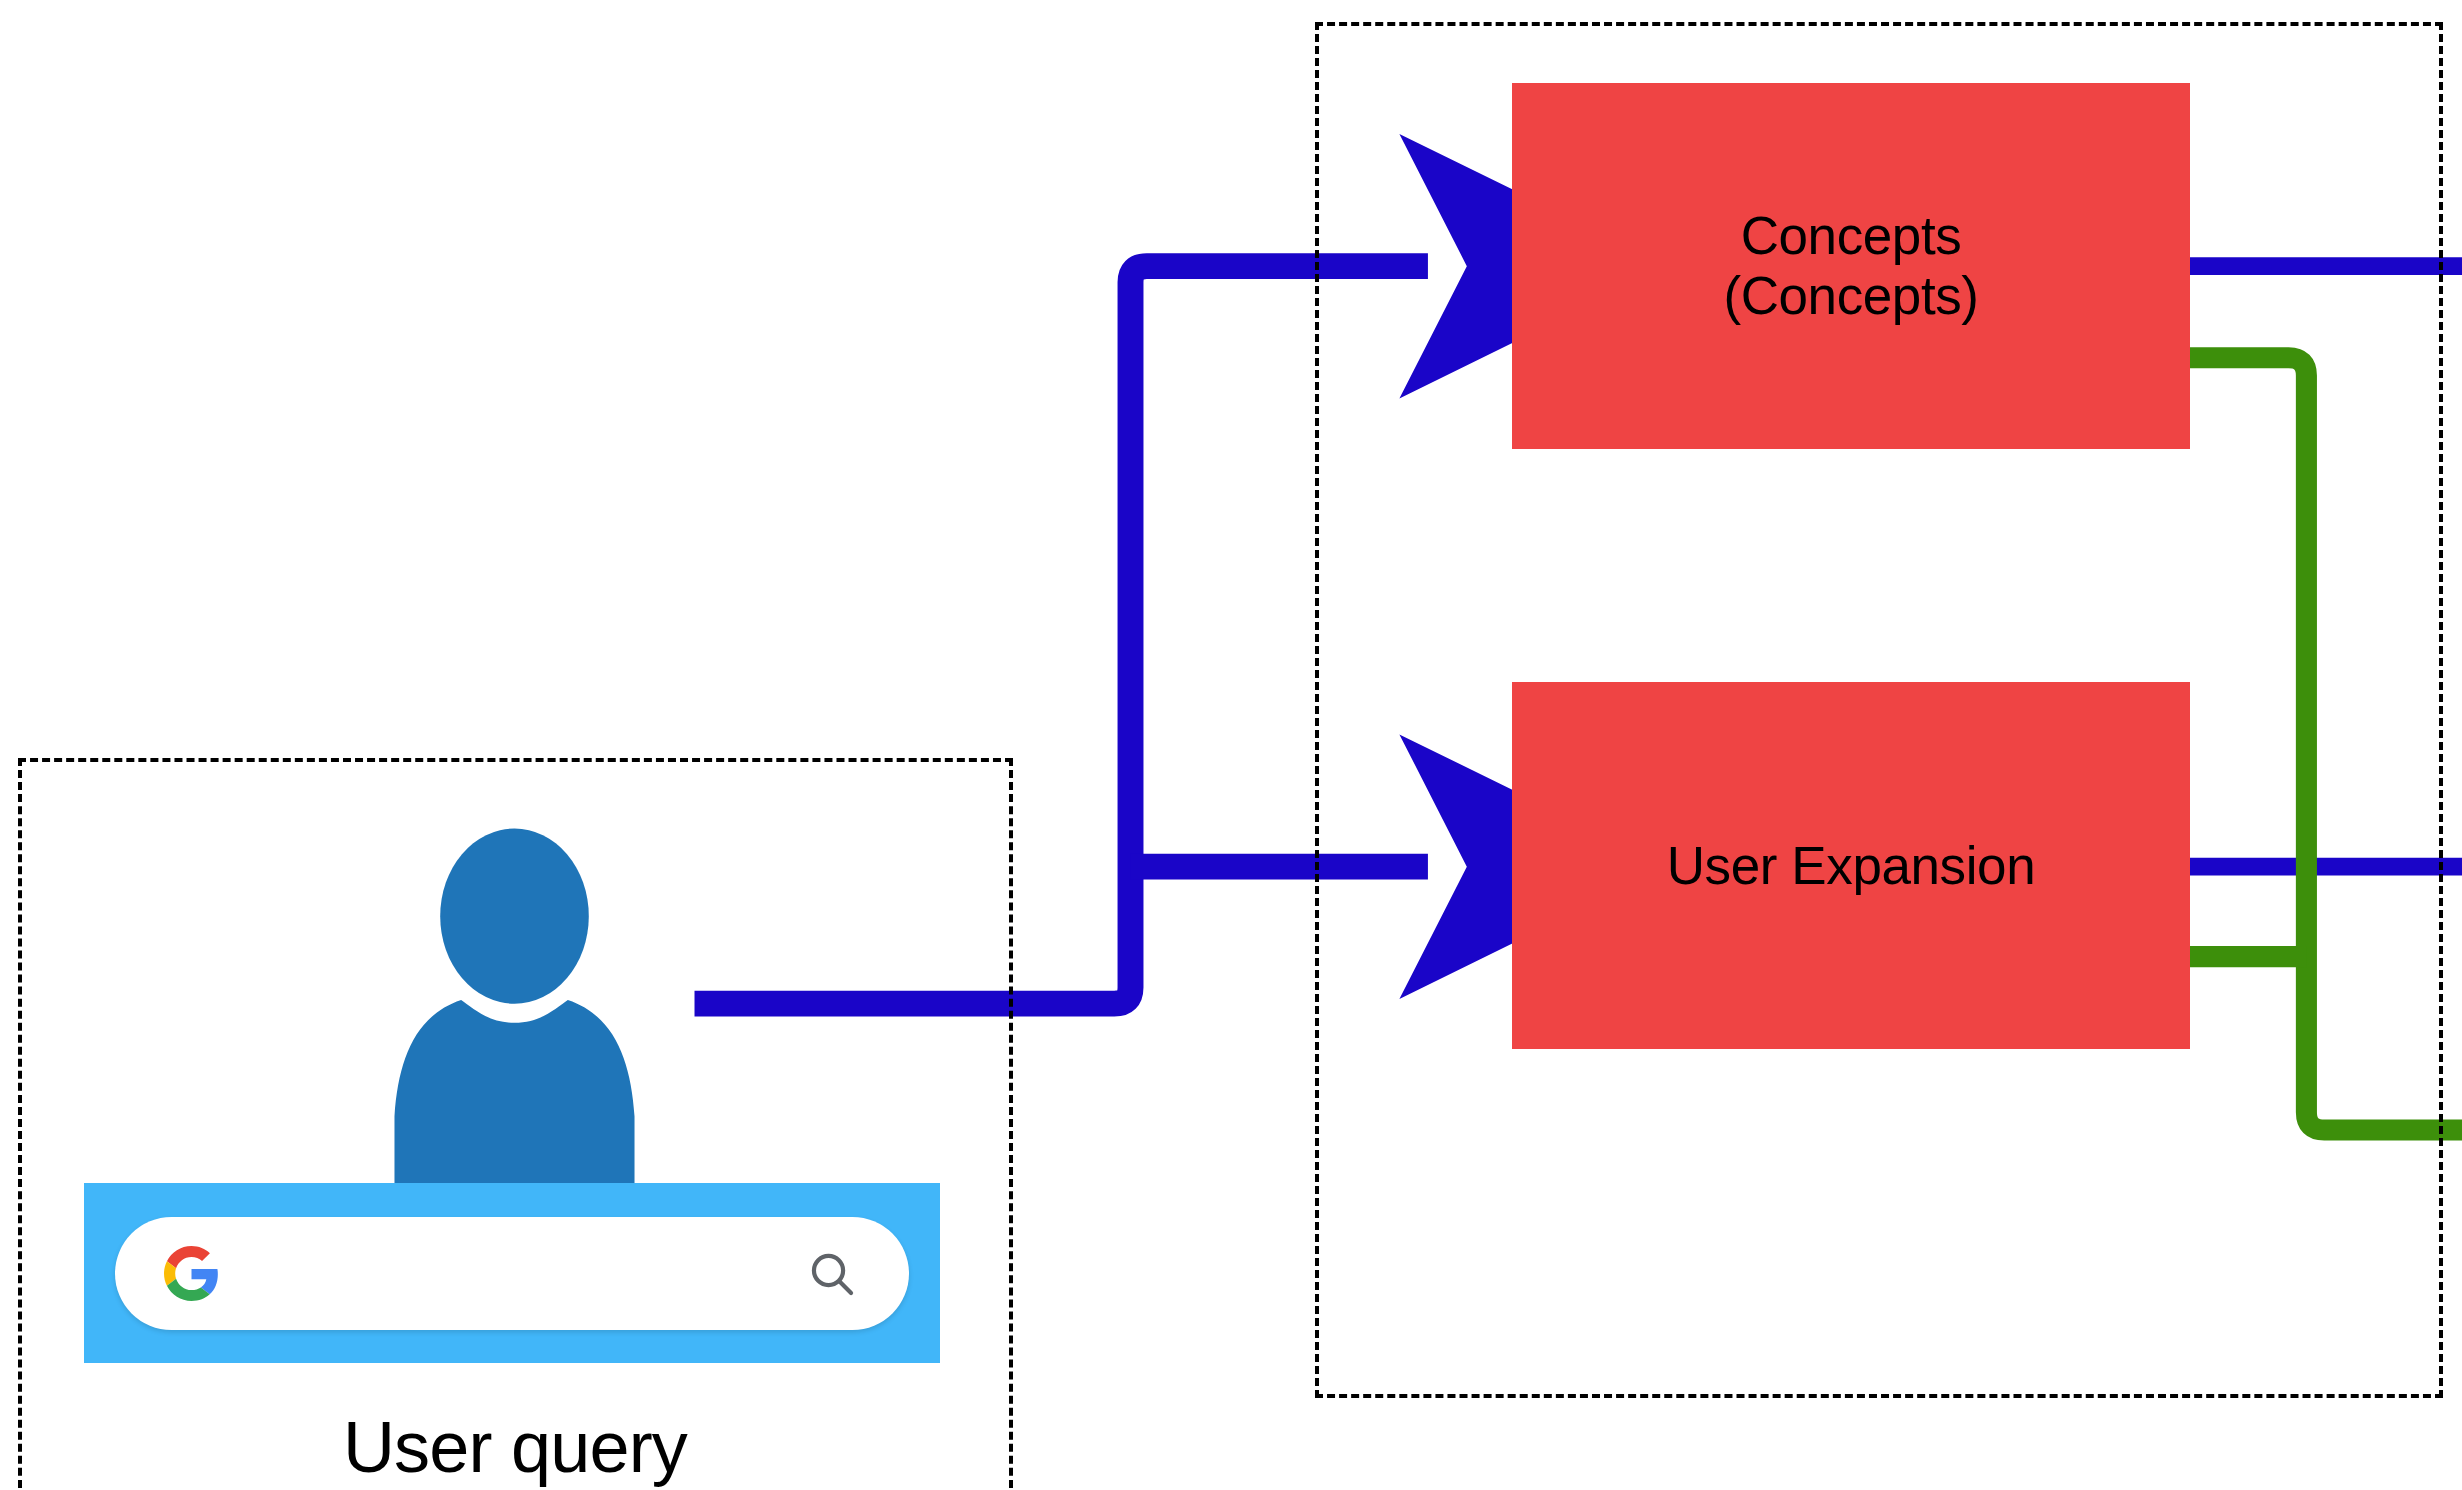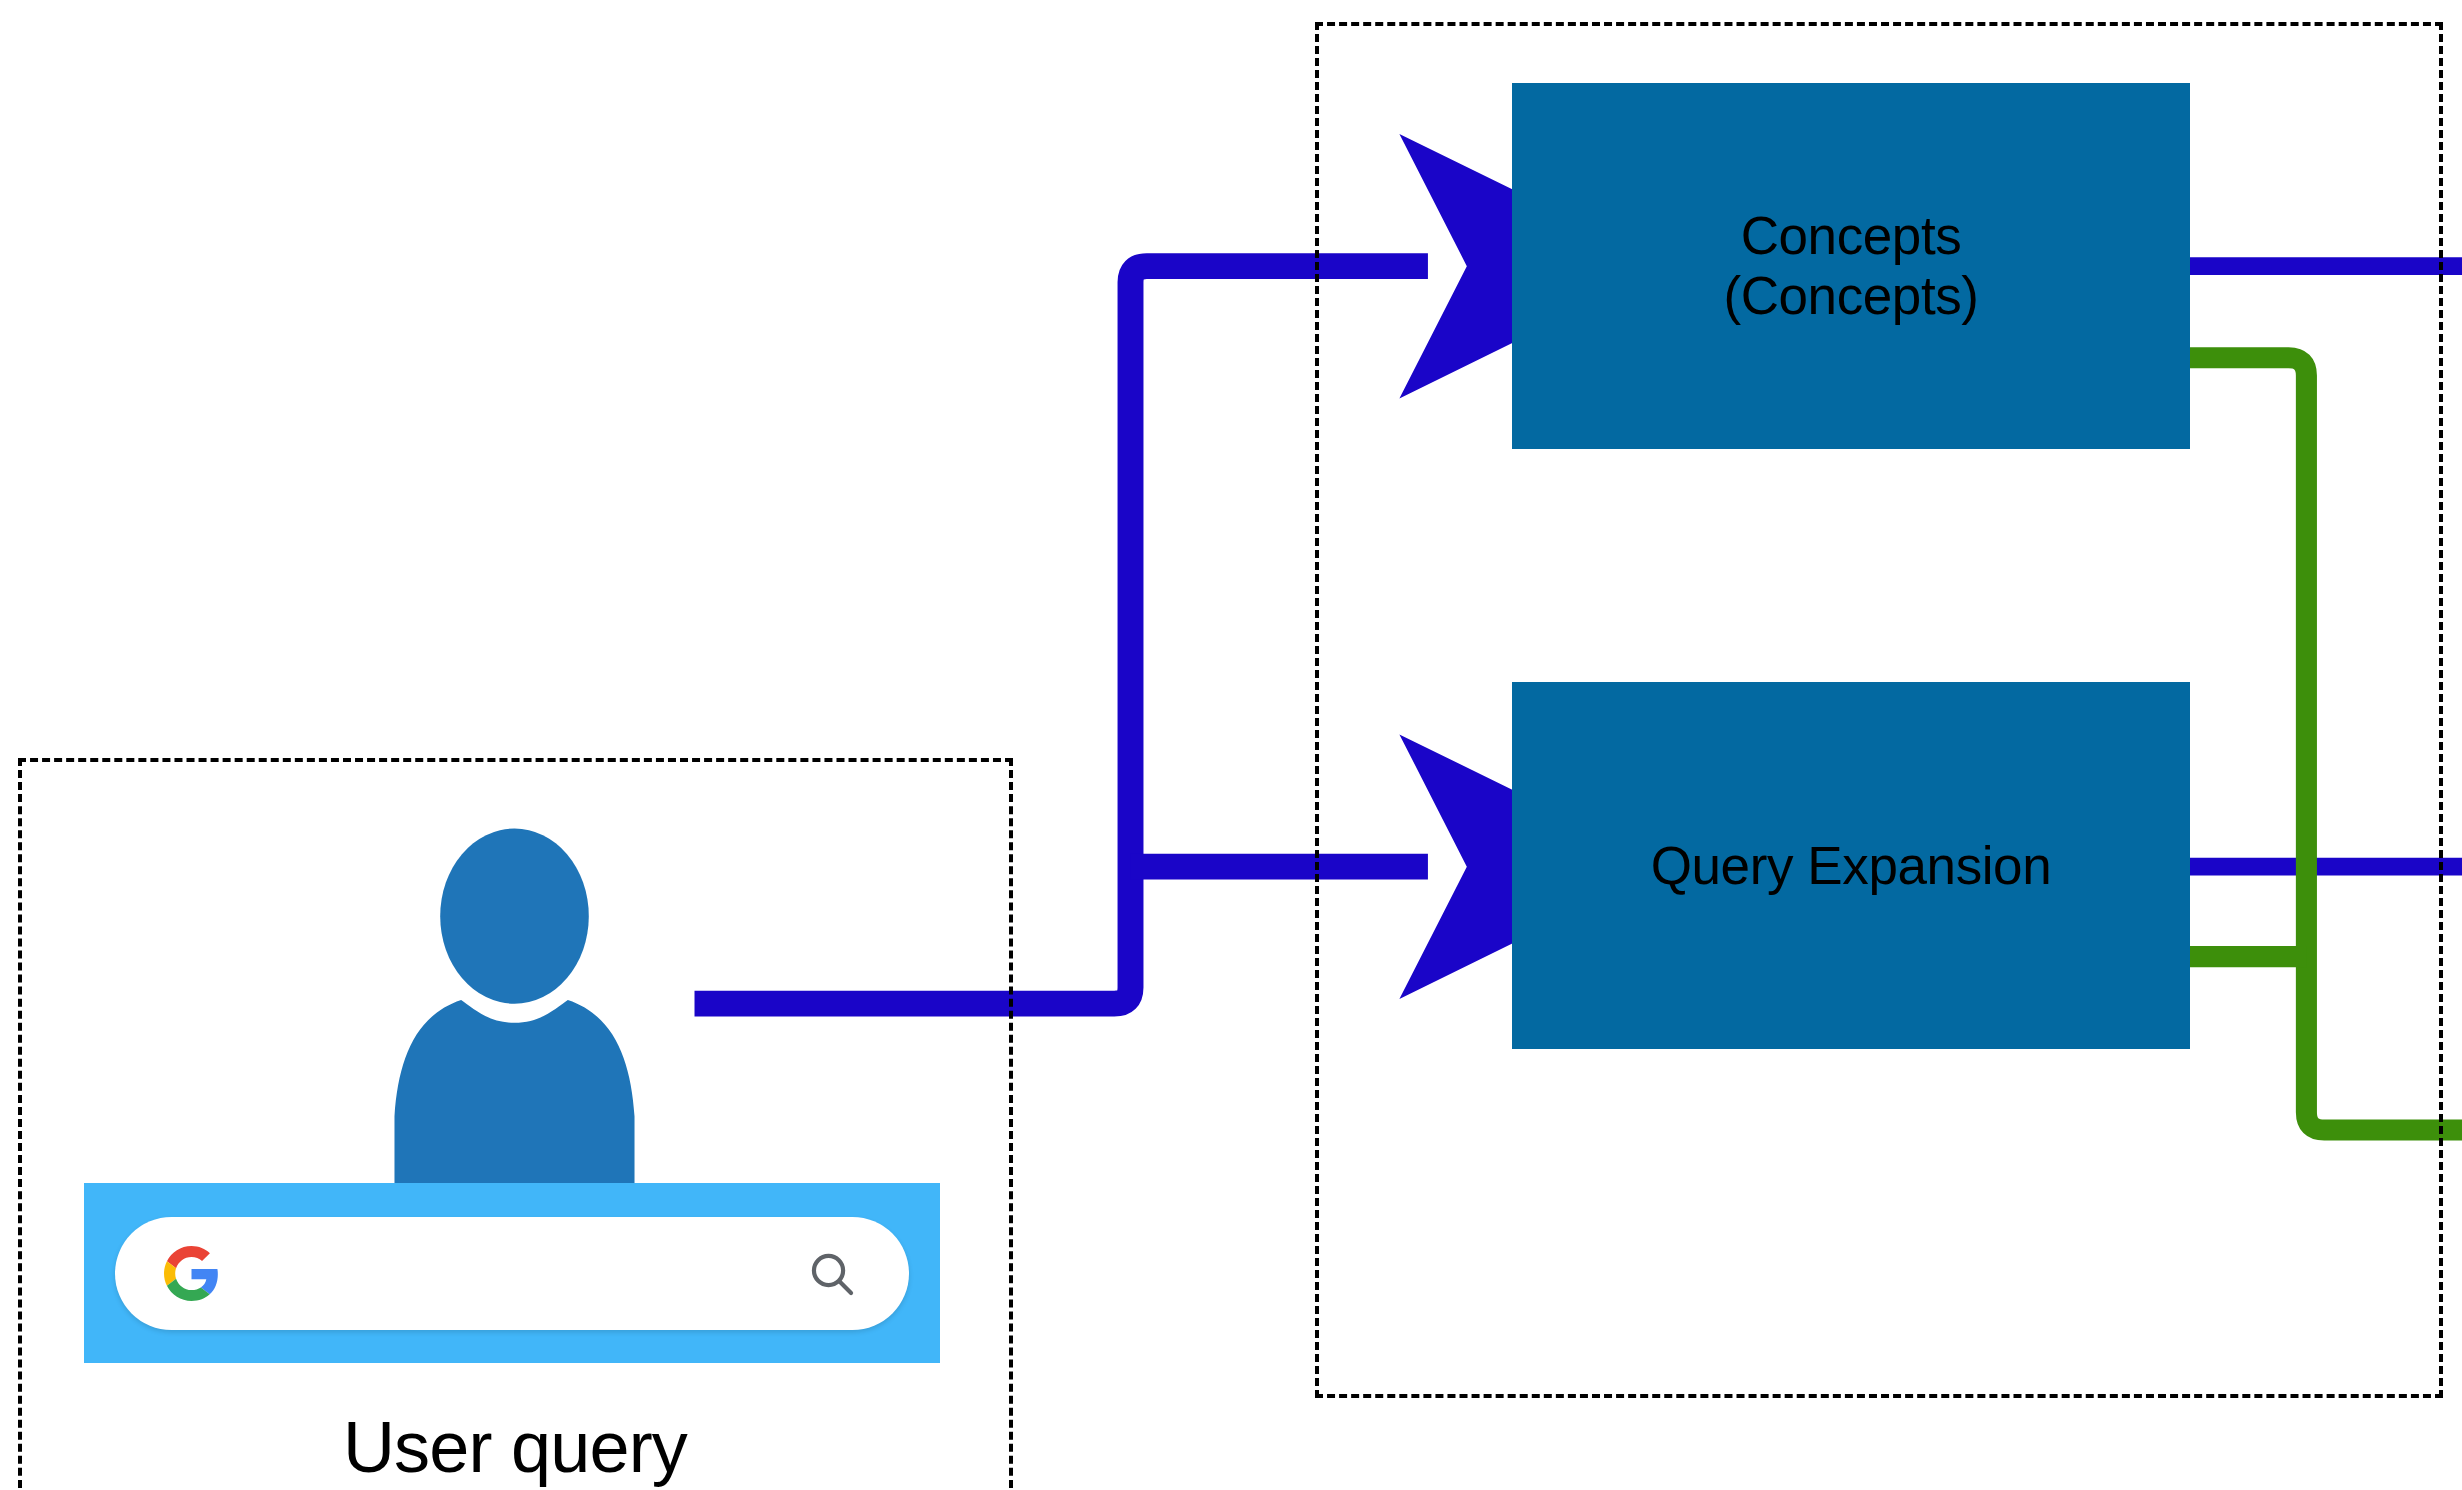--- a/index.html
+++ b/index.html
@@ -39,21 +39,21 @@
   #query-understanding-group {
     left: 1315px;
     top: 22px;
     width: 1128px;
     height: 1376px;
   }
 
   
   .process-box {
     position: absolute;
-    background: #0369a1;
+    background: #ef4444;
     display: flex;
     align-items: center;
     justify-content: center;
     text-align: center;
     color: #000000;
     font-size: 53px;
     line-height: 1.13;
     letter-spacing: -0.4px;
   }
   #concepts-extraction-box {
@@ -185,18 +185,18 @@
   <div class="dashed-group" id="query-understanding-group"></div>
 
   <div class="process-box" id="concepts-extraction-box">
     <div>
       <div>Concepts</div>
       <div>(Concepts)</div>
     </div>
   </div>
 
   <div class="process-box" id="query-expansion-box">
-    <div>Query Expansion</div>
+    <div>User Expansion</div>
   </div>
 
 
 </div>
 
 
 </body></html>

